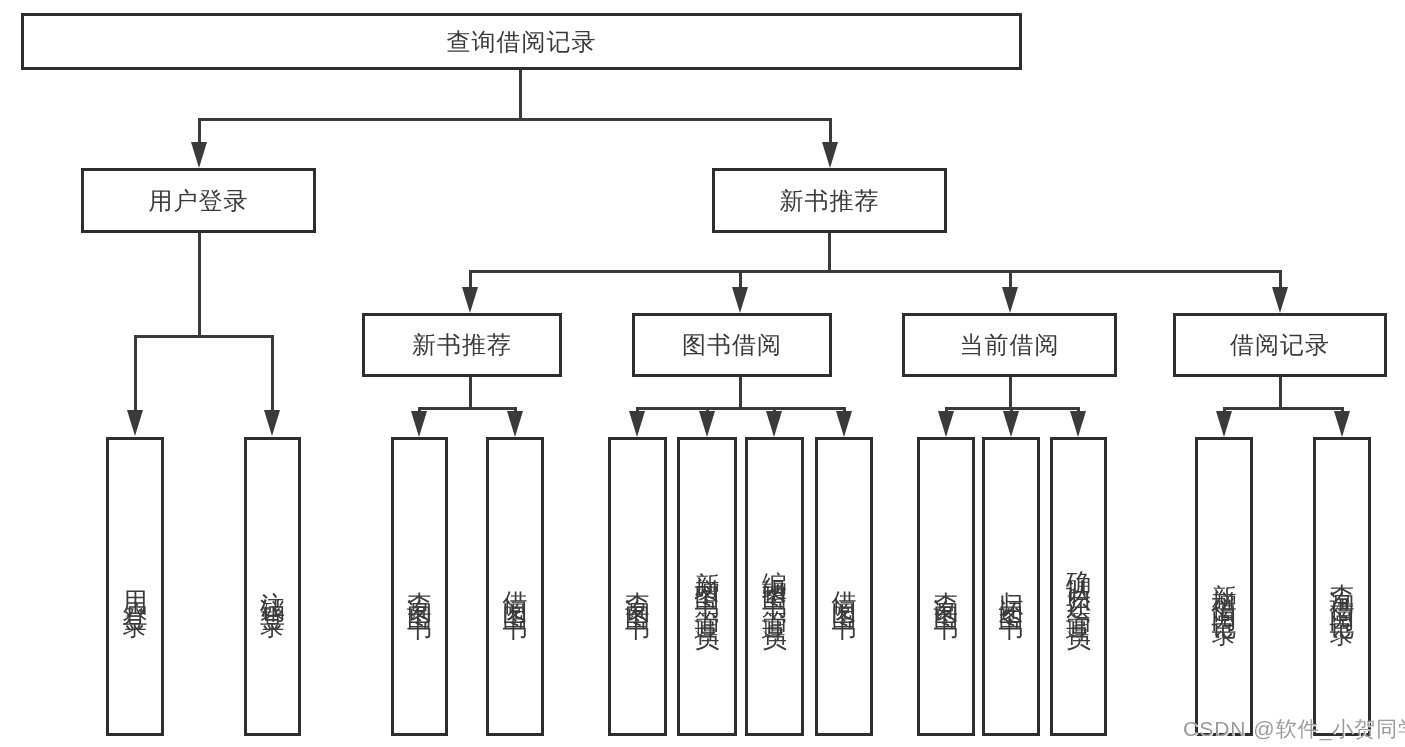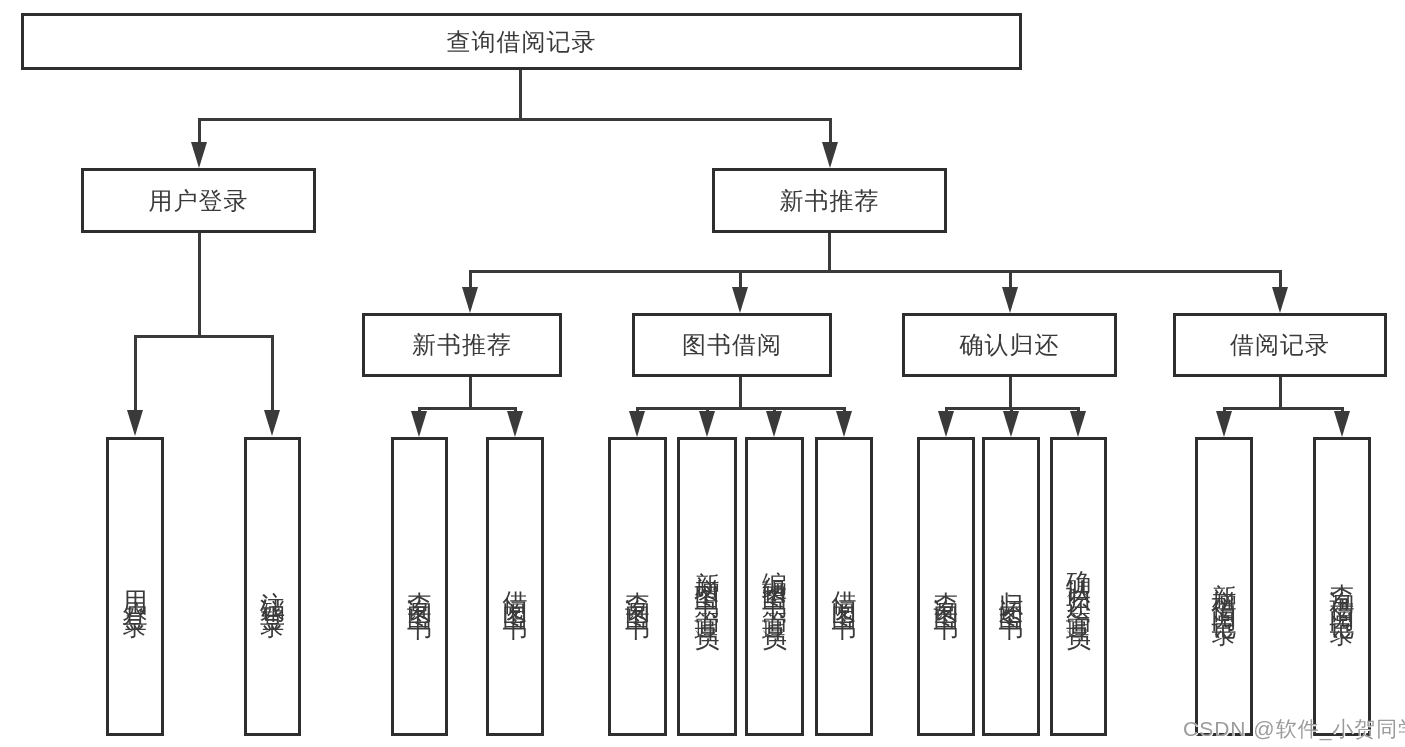--- a/index.html
+++ b/index.html
@@ -115,21 +115,21 @@
   <div class="arrow" style="left:1216px;top:411px"></div>
   <div class="arrow" style="left:1334px;top:411px"></div>
 
   <div class="node" style="left:21px;top:13px;width:1001px;height:57px">查询借阅记录</div>
 
   <div class="node" style="left:81px;top:168px;width:235px;height:65px">用户登录</div>
   <div class="node" style="left:712px;top:168px;width:235px;height:65px">新书推荐</div>
 
   <div class="node" style="left:362px;top:313px;width:200px;height:64px">新书推荐</div>
   <div class="node" style="left:632px;top:313px;width:200px;height:64px">图书借阅</div>
-  <div class="node" style="left:902px;top:313px;width:215px;height:64px">确认归还</div>
+  <div class="node" style="left:902px;top:313px;width:215px;height:64px">当前借阅</div>
   <div class="node" style="left:1173px;top:313px;width:214px;height:64px">借阅记录</div>
 
   <div class="node vnode" style="left:106px;top:437px;width:58px;height:299px">用户登录</div>
   <div class="node vnode" style="left:244px;top:437px;width:57px;height:299px">注销登录</div>
 
   <div class="node vnode" style="left:391px;top:437px;width:57px;height:299px">查询图书</div>
   <div class="node vnode" style="left:486px;top:437px;width:58px;height:299px">借阅图书</div>
 
   <div class="node vnode" style="left:608px;top:437px;width:59px;height:299px">查询图书</div>
   <div class="node vnode" style="left:677px;top:437px;width:60px;height:299px">新增图书（管理员）</div>

